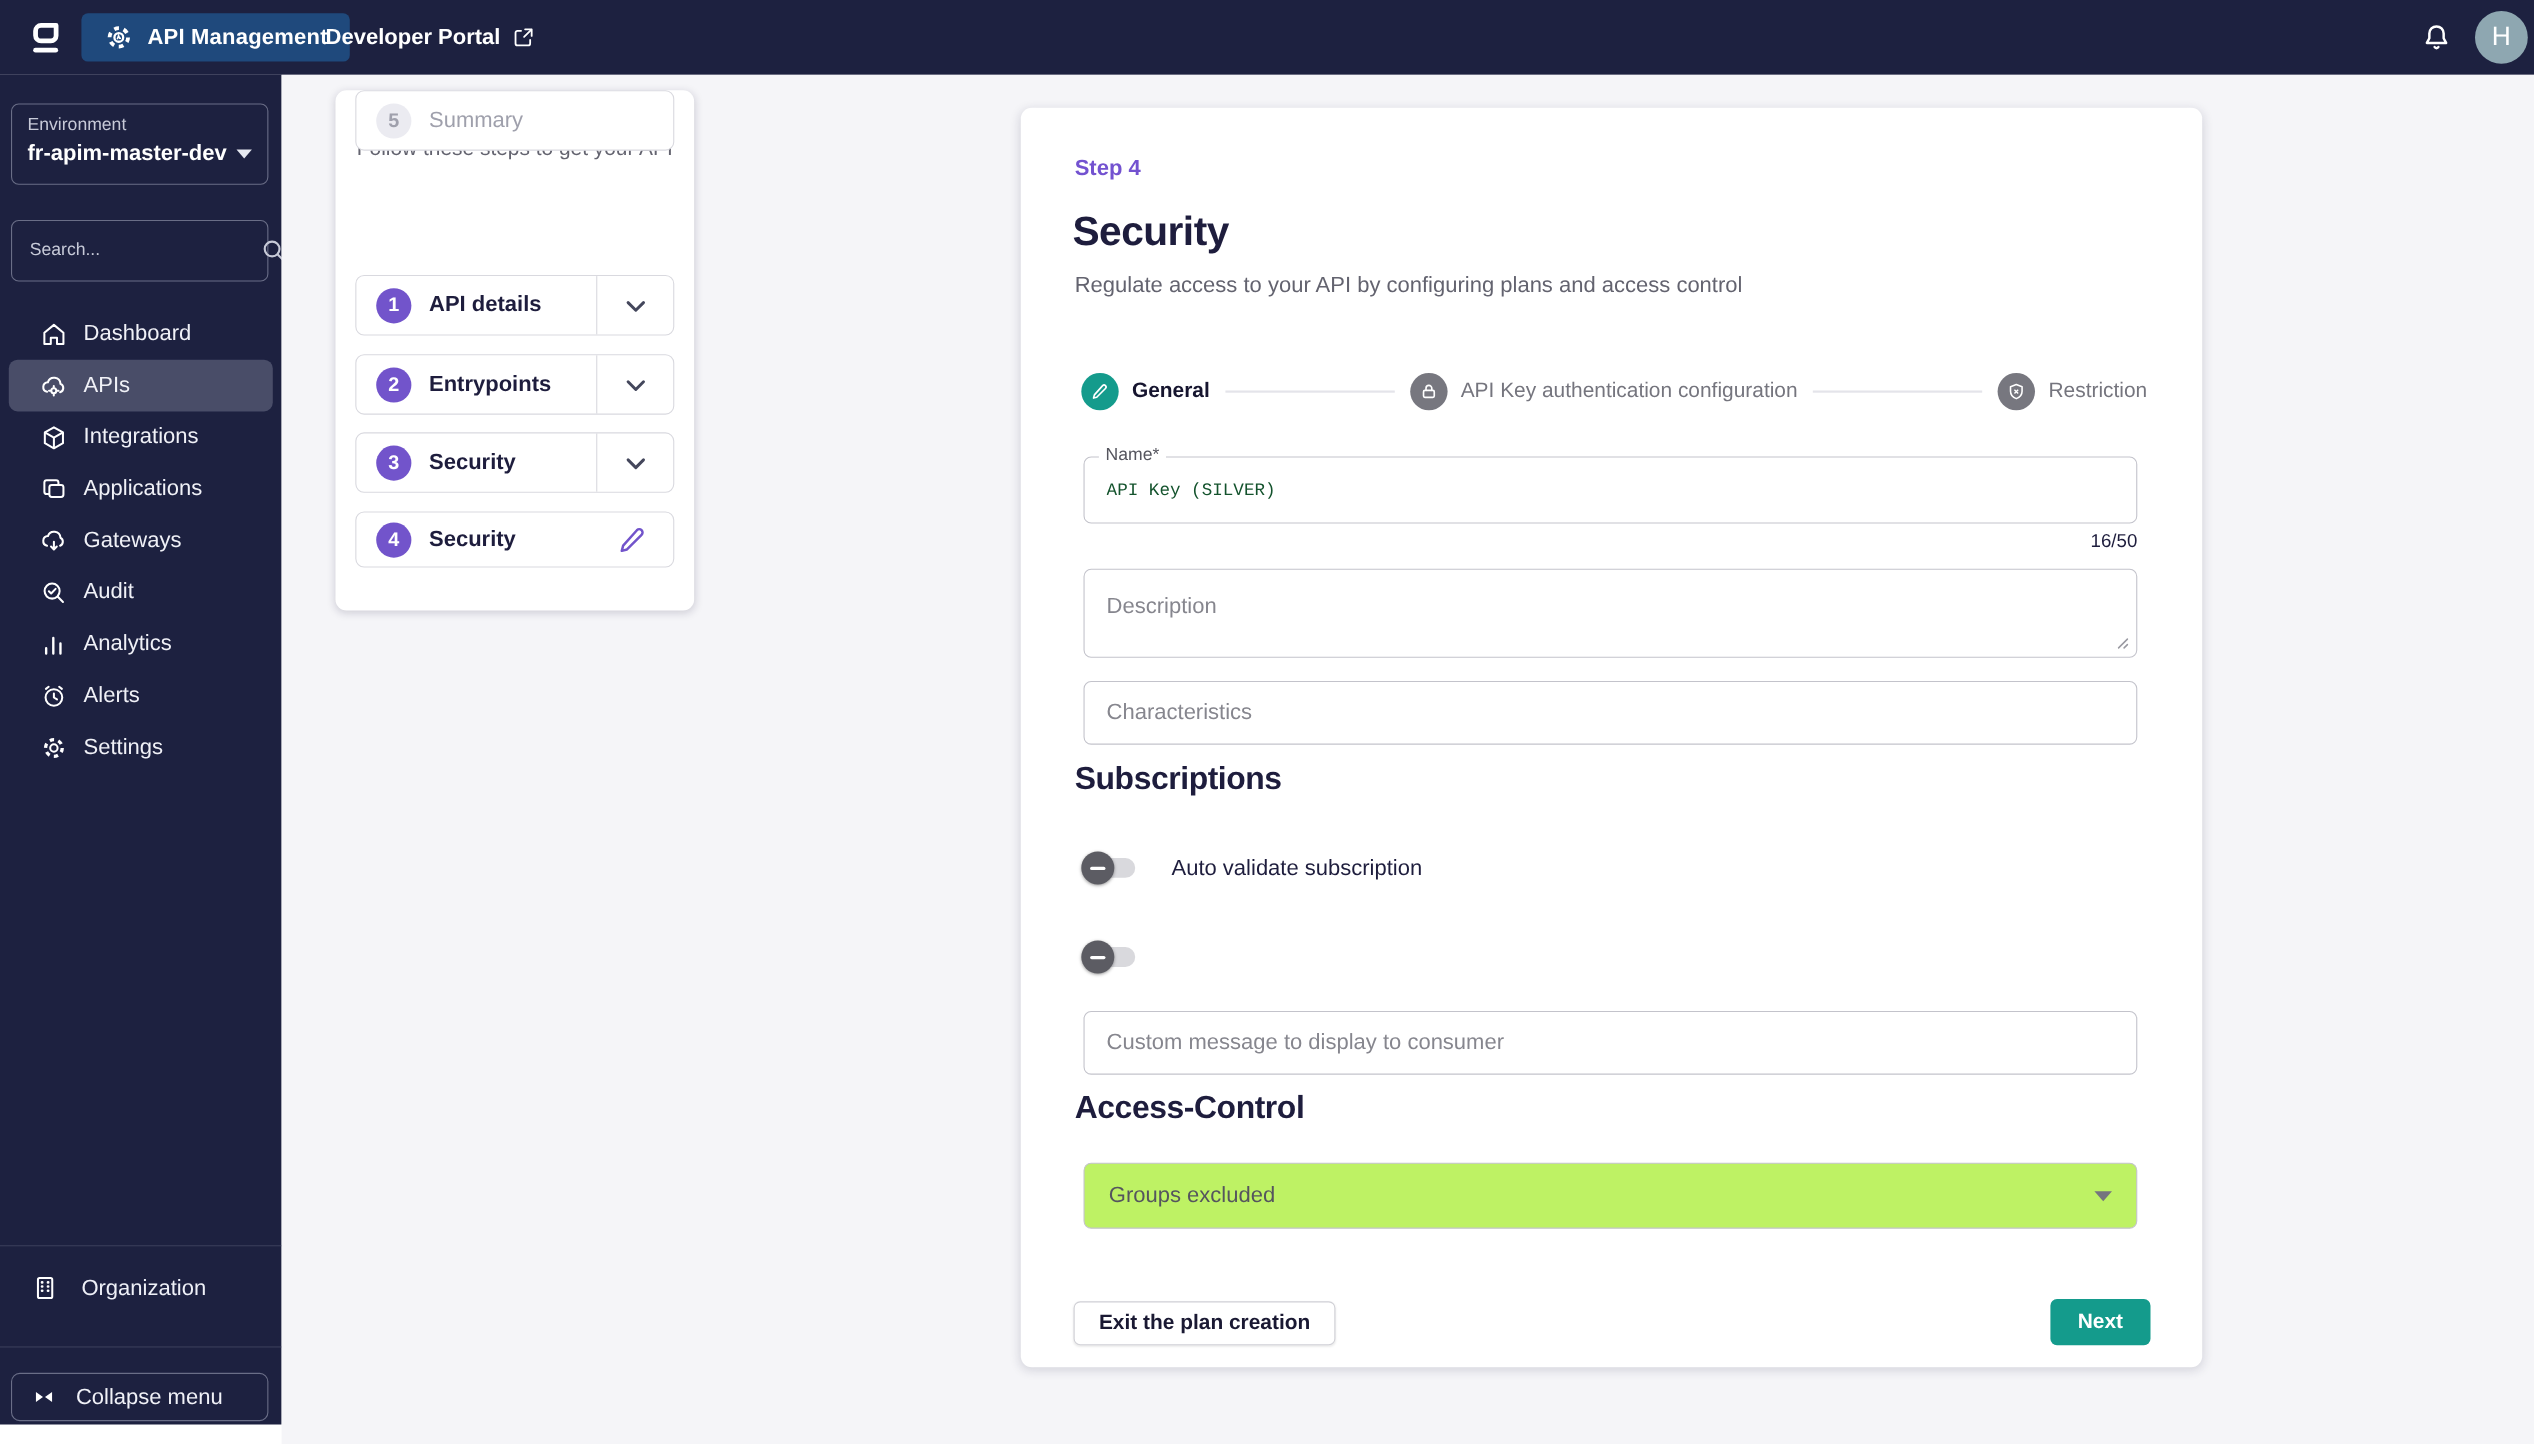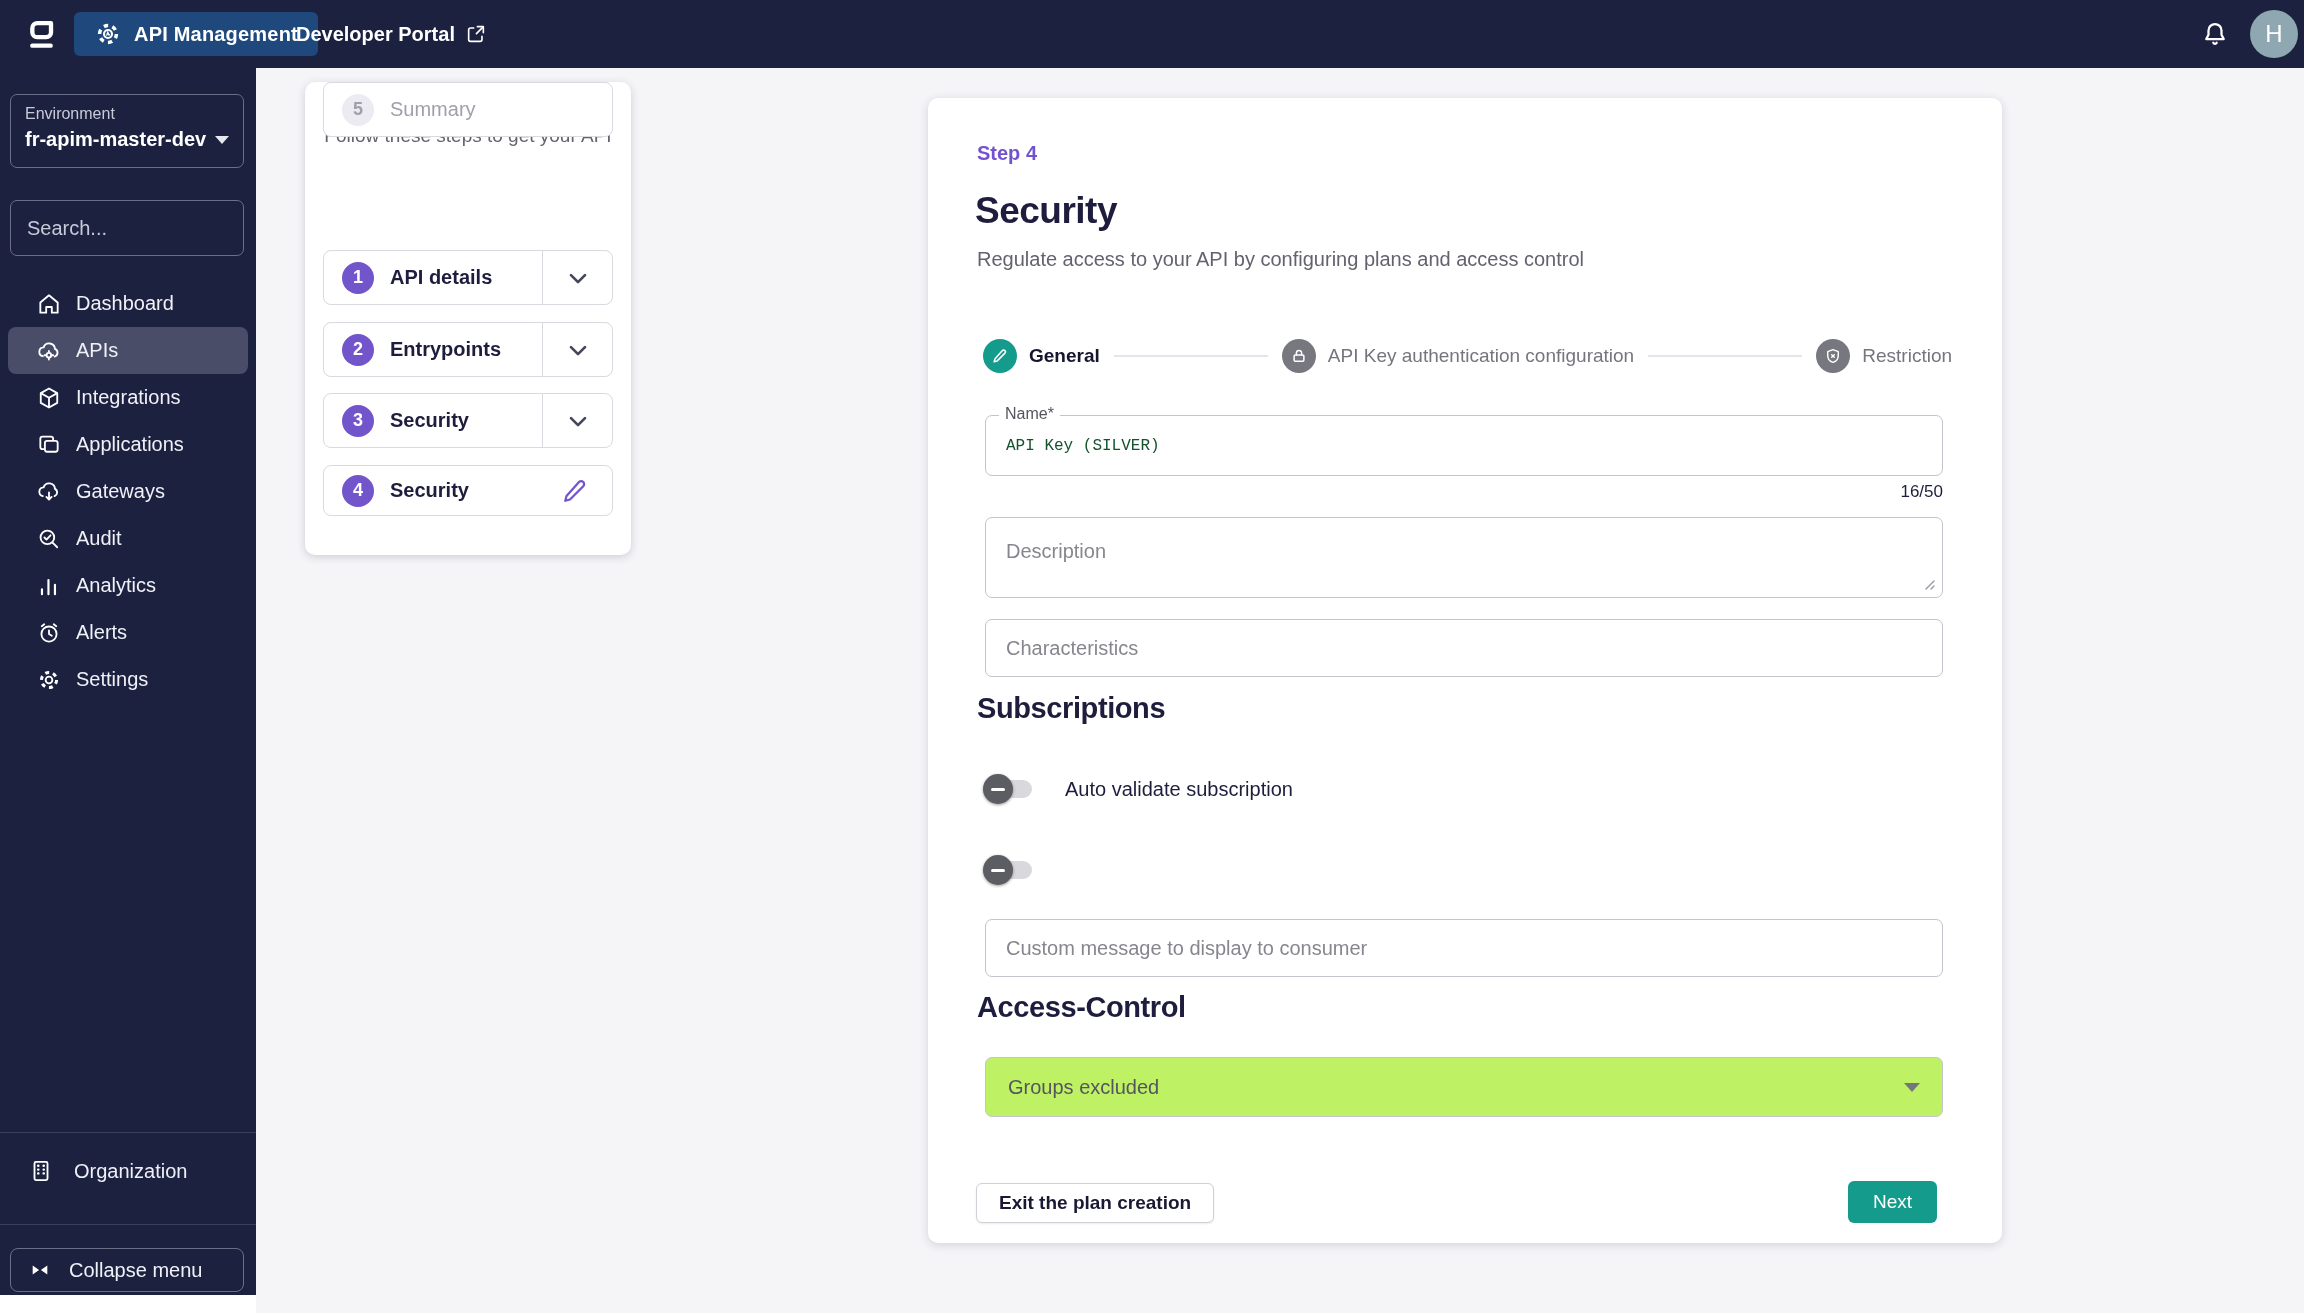--- a/index.html
+++ b/index.html
@@ -17,21 +17,21 @@
   .avatar{position:absolute;right:6px;top:10px;width:48px;height:48px;border-radius:50%;background:#8ea7b1;color:#fff;display:flex;align-items:center;justify-content:center;font-size:24px;font-weight:400;cursor:pointer;}
 
   
   .sidebar{position:absolute;left:0;top:68px;width:256px;height:1227px;background:#1d2140;color:#eef0f7;}
   .env-box{position:absolute;left:10px;right:12px;top:26px;height:74px;border:1px solid #6a6e87;border-radius:7px;padding:10px 14px;cursor:pointer;}
   .env-label{font-size:16px;color:#c7cad8;}
   .env-row{display:flex;align-items:center;justify-content:space-between;margin-top:5px;}
   .env-value{font-size:20px;font-weight:bold;color:#fff;}
   .caret{width:0;height:0;border-left:7px solid transparent;border-right:7px solid transparent;border-top:8px solid #e6e8f0;}
   .search-box{position:absolute;left:10px;right:12px;top:132px;height:56px;border:1px solid #6a6e87;border-radius:7px;display:flex;align-items:center;padding:0 14px;}
-  .search-box input{flex:1;background:transparent;border:none;outline:none;color:#fff;font-size:20px;}
+  .search-box input{flex:1;background:transparent;border:none;outline:none;color:#fff;font-size:16px;}
   .search-box input::placeholder{color:#c7cad8;}
   .search-ic{width:26px;height:26px;color:#c7cad8;}
   .menu{position:absolute;left:0;top:212px;right:0;}
   .mi{height:47px;display:flex;align-items:center;gap:14px;padding-left:28px;margin:0 8px;border-radius:8px;cursor:pointer;font-size:20px;color:#f0f1f7;}
   .mi.active{background:#494d68;}
   .mi .ic{width:26px;height:26px;color:#fff;flex:0 0 auto;}
   .side-divider{position:absolute;left:0;right:0;height:1px;background:#3a3e5a;}
   .org-item{position:absolute;left:8px;right:8px;top:1079px;height:48px;display:flex;align-items:center;gap:20px;padding-left:20px;font-size:20px;cursor:pointer;border-radius:8px;}
   .org-item .ic{width:26px;height:26px;color:#fff;}
   .collapse-btn{position:absolute;left:10px;right:12px;top:1180px;height:44px;border:1px solid #6a6e87;border-radius:8px;display:flex;align-items:center;gap:18px;padding-left:18px;font-size:20px;color:#f0f1f7;cursor:pointer;background:transparent;}
@@ -96,21 +96,21 @@
   .thumb{position:absolute;left:-3px;top:-6px;width:30px;height:30px;border-radius:50%;background:#5c5c63;box-shadow:0 1px 3px rgba(0,0,0,.4);display:flex;align-items:center;justify-content:center;}
   .thumb::after{content:"";width:14px;height:3px;border-radius:2px;background:#fff;}
   .toggle-row .tlab{margin-left:33px;font-size:20px;color:#1e1d3d;}
   .f-msg{top:821px;height:58px;}
 
   .select{position:absolute;left:57px;top:959px;width:958px;height:60px;border:1px solid #c3c3cb;border-radius:7px;display:flex;align-items:center;justify-content:space-between;padding:0 22px;cursor:pointer;background:#bef264;}
   .select .slbl{font-size:20px;color:#55555e;}
   .sel-caret{width:0;height:0;border-left:8px solid transparent;border-right:8px solid transparent;border-top:9px solid #75757e;}
 
   .exit-btn{position:absolute;left:48px;top:1085px;height:40px;padding:0 22px;background:#fff;border:1px solid #d0d0d6;border-radius:6px;font-size:19px;font-weight:bold;color:#1a1933;cursor:pointer;box-shadow:0 1px 2px rgba(0,0,0,.08);}
-  .next-btn{position:absolute;right:65px;top:1083px;height:42px;padding:0 25px;background:#149b8c;border:none;border-radius:6px;font-size:19px;font-weight:normal;color:#fff;cursor:pointer;}
+  .next-btn{position:absolute;right:47px;top:1083px;height:42px;padding:0 25px;background:#149b8c;border:none;border-radius:6px;font-size:19px;font-weight:bold;color:#fff;cursor:pointer;}
 
   svg{display:block;}
 </style>
 </head>
 <body>
 
 <div class="app">
 
   <div class="topbar">
     <div class="logo">

